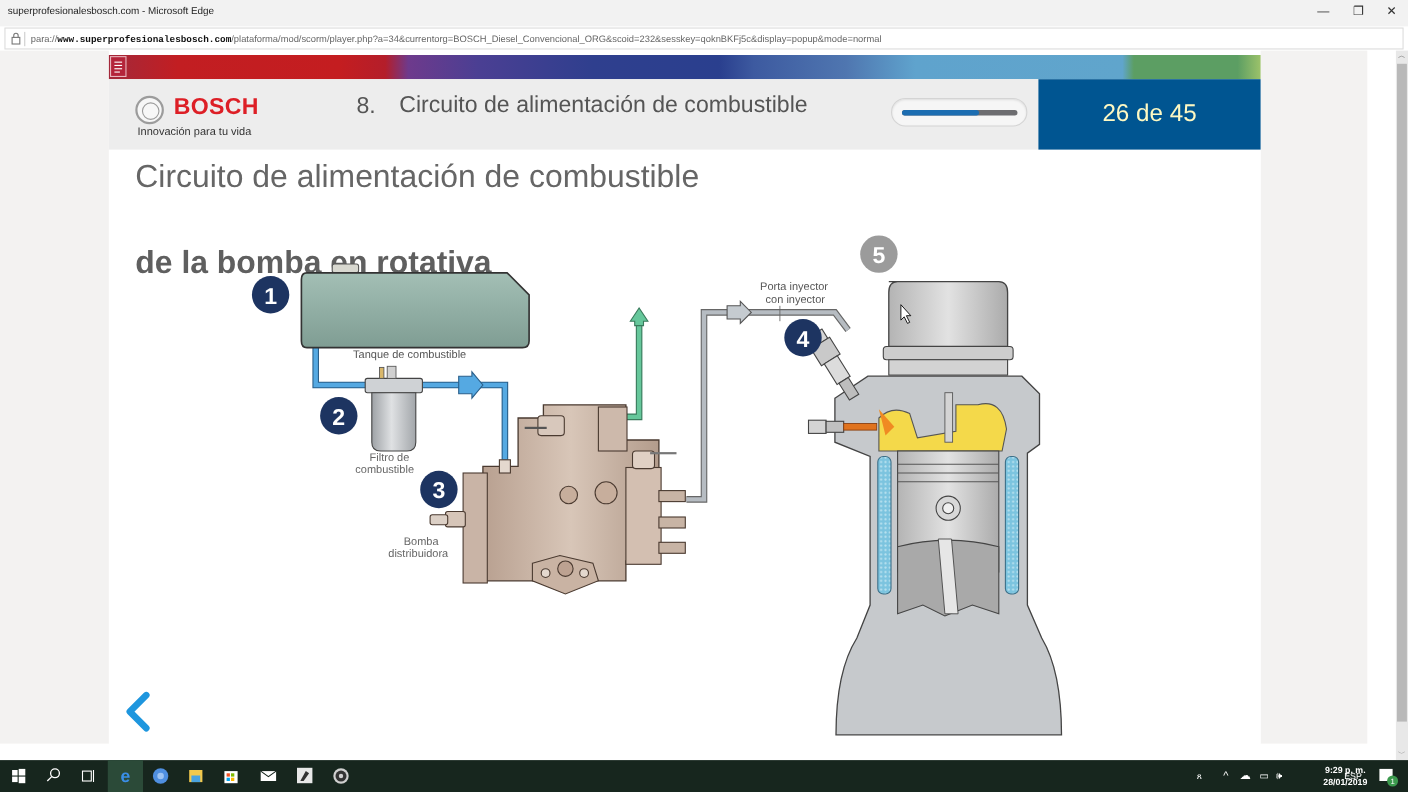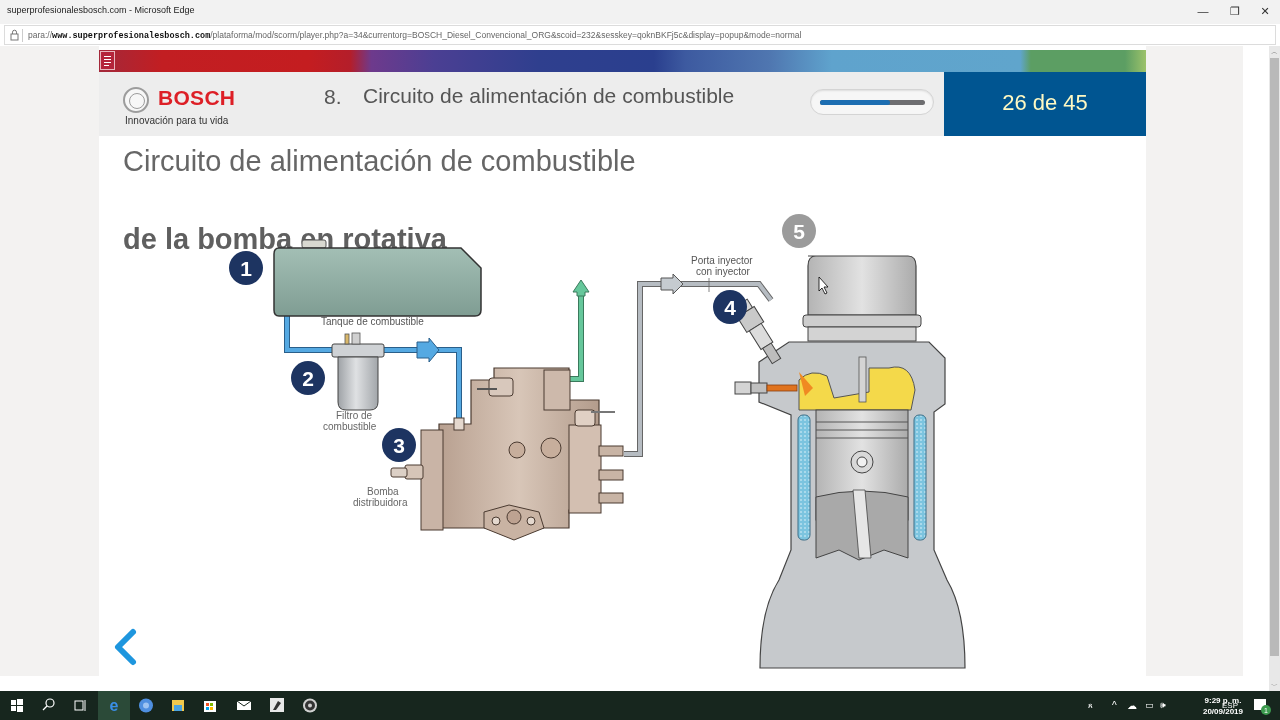--- a/index.html
+++ b/index.html
@@ -301,20 +301,20 @@
   </svg>
 
   <span class="tray" style="left:1088px">ጸ</span>
   <span class="tray" style="left:1112px; font-size:10px">^</span>
   <span class="tray" style="left:1127px; font-size:10px">☁</span>
   <span class="tray" style="left:1145px; font-size:9px">▭</span>
   <span class="tray" style="left:1160px; font-size:9px">🕪</span>
   <span class="tray" style="left:1222px">ESP</span>
   <div class="clock">
     <div>9:29 p. m.</div>
-    <div>20/09/2019</div>
+    <div>28/01/2019</div>
   </div>
   <svg class="tb-item" style="left:1246px" viewBox="0 0 32 29">
     <rect x="8" y="8" width="12" height="11" fill="#fff"></rect>
       <circle cx="20" cy="19" r="5" fill="#3c9a4e"></circle>
     <text x="20" y="22" font-size="7" fill="#fff" text-anchor="middle" font-family="Liberation Sans, sans-serif">1</text>
   </svg>
 </div>
 
 </body></html>

